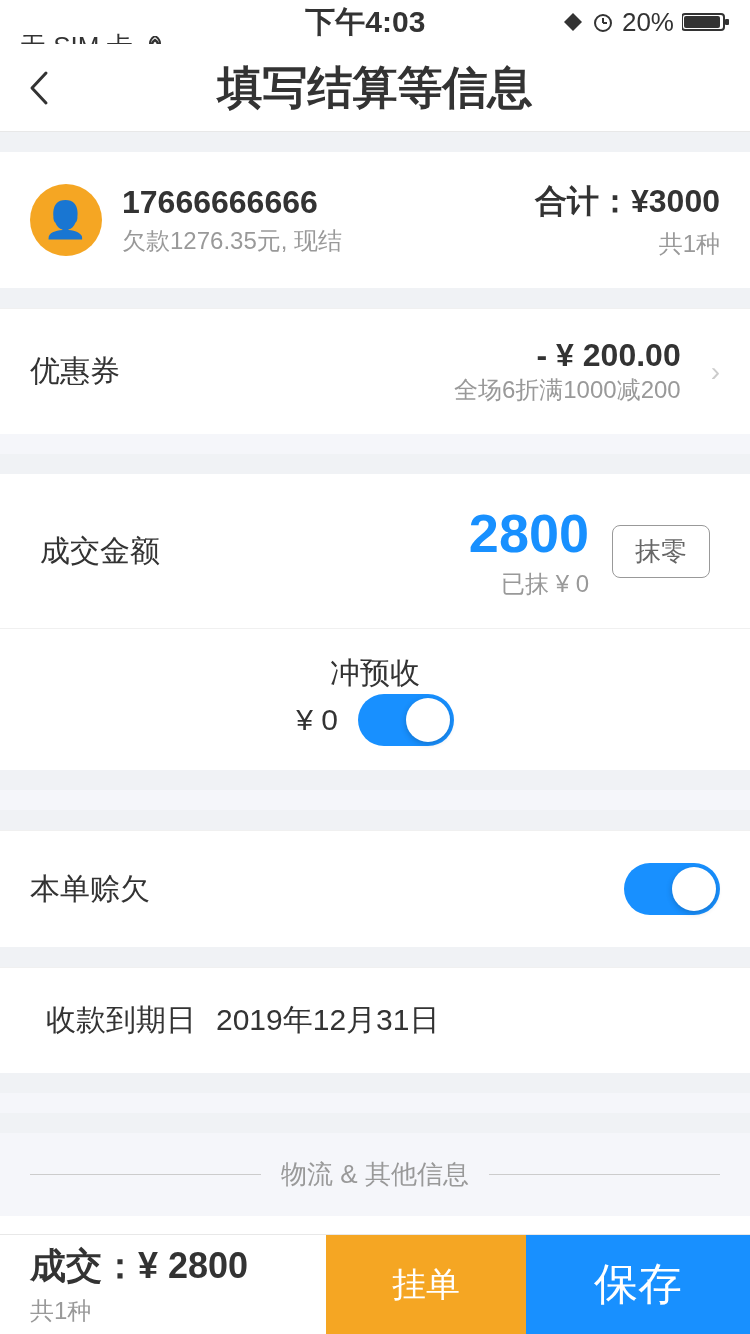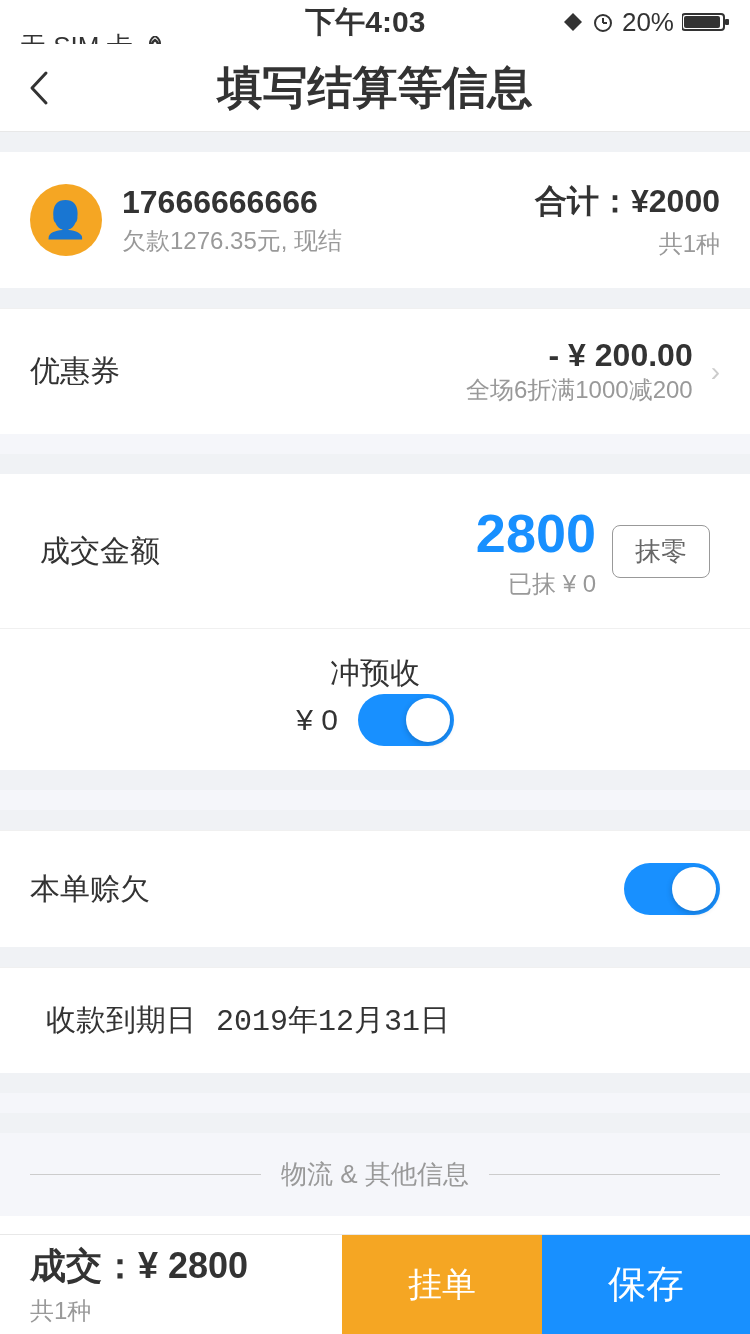--- a/index.html
+++ b/index.html
@@ -99,21 +99,21 @@
     
     .coupon-row {
       display: flex;
       align-items: center;
       justify-content: space-between;
       padding: 28px 30px;
       background: #fff;
       border-top: 1px solid #f0f0f0;
     }
     .coupon-label { font-size: 30px; color: #333; }
-    .coupon-right { display: flex; align-items: center; gap: 10px; }
+    .coupon-right { display: flex; align-items: center; gap: 22px; }
     .coupon-value { font-size: 32px; font-weight: 600; color: #333; }
     .coupon-desc { font-size: 24px; color: #999; }
     .coupon-right-col { text-align: right; }
     .chevron-right {
       color: #ccc;
       font-size: 28px;
       margin-left: 8px;
     }
 
     
@@ -122,21 +122,21 @@
       margin-bottom: 20px;
     }
     .amount-row {
       display: flex;
       align-items: center;
       justify-content: space-between;
       padding: 28px 40px;
       border-bottom: 1px solid #f0f0f0;
     }
     .amount-label { font-size: 30px; color: #333; }
-    .amount-right { display: flex; align-items: center; gap: 16px; }
+    .amount-right { display: flex; align-items: center; gap: 23px; }
     .amount-value { font-size: 54px; font-weight: 700; color: #1890ff; }
     .round-btn {
       border: 1.5px solid #999;
       border-radius: 8px;
       padding: 8px 22px;
       font-size: 26px;
       color: #666;
       background: #fff;
       cursor: pointer;
     }
@@ -192,21 +192,21 @@
 
     
     .due-row {
       display: flex;
       align-items: center;
       padding: 32px 46px;
       background: #fff;
       border-top: 1px solid #f0f0f0;
     }
     .due-label { font-size: 30px; color: #333; }
-    .due-value { font-size: 30px; color: #333; margin-left: 20px; font-family: Liberation Mono, monospace; }
+    .due-value { font-size: 30px; color: #333; margin-left: 20px; }
 
     
     .section-header {
       display: flex;
       align-items: center;
       justify-content: center;
       padding: 24px 30px;
       background: #f5f6fa;
       gap: 20px;
     }
@@ -257,27 +257,27 @@
       background: #f5a623;
       display: flex;
       align-items: center;
       justify-content: center;
       font-size: 34px;
       color: #fff;
       font-weight: 500;
       cursor: pointer;
     }
     .bottom-btn-save {
-      width: 208px;
+      width: 224px;
       height: 100px;
       background: #1890ff;
       display: flex;
       align-items: center;
       justify-content: center;
-      font-size: 38px;
+      font-size: 44px;
       color: #fff;
       font-weight: 500;
       cursor: pointer;
     }
   </style>
 </head>
 <body>
 
 <div class="status-bar">
   <div class="status-left">
@@ -320,21 +320,21 @@
   <div class="user-left">
     <div class="avatar">
       <span class="avatar-icon">👤</span>
     </div>
     <div class="user-info">
       <div class="user-phone">17666666666</div>
       <div class="user-desc">欠款1276.35元, 现结</div>
     </div>
   </div>
   <div class="user-right">
-    <div class="total-price">合计：¥2000</div>
+    <div class="total-price">合计：¥3000</div>
     <div class="total-count">共1种</div>
   </div>
 </div>
 
 <div class="coupon-row">
   <span class="coupon-label">优惠券</span>
   <div class="coupon-right">
     <div class="coupon-right-col">
       <div class="coupon-value">- ¥ 200.00</div>
       <div class="coupon-desc">全场6折满1000减200</div>

